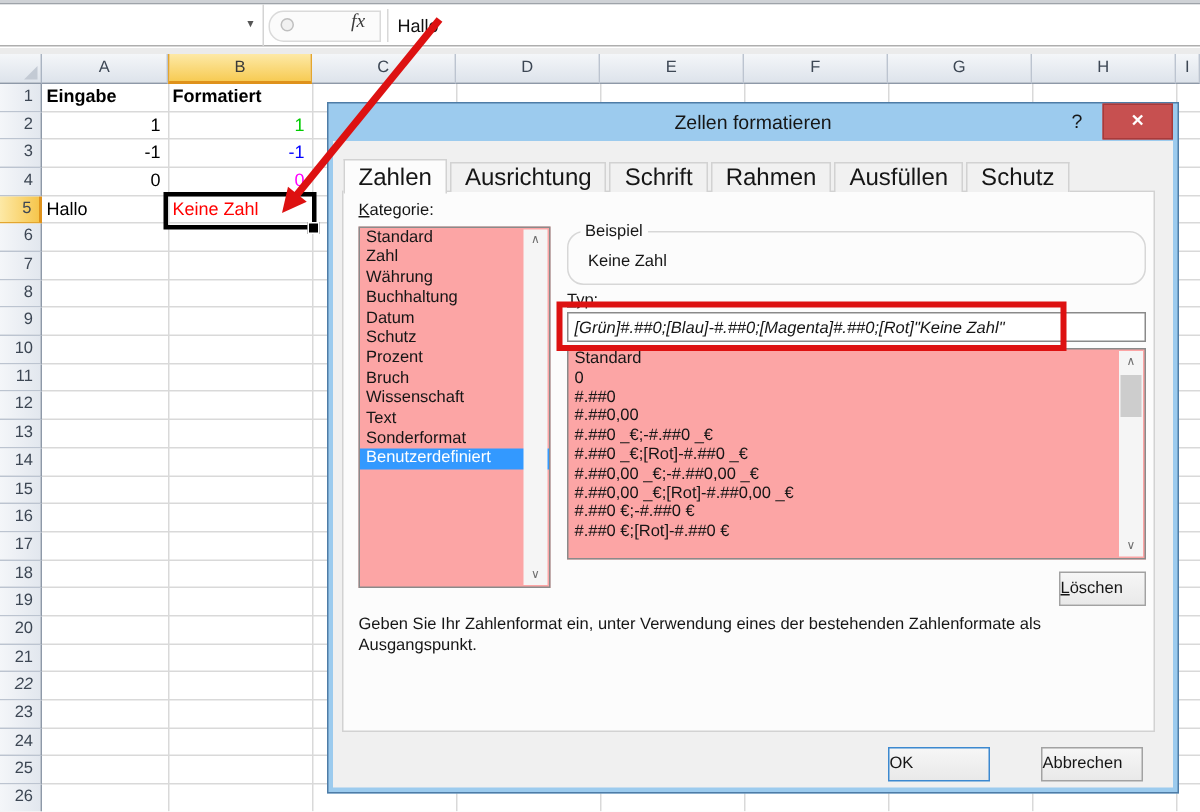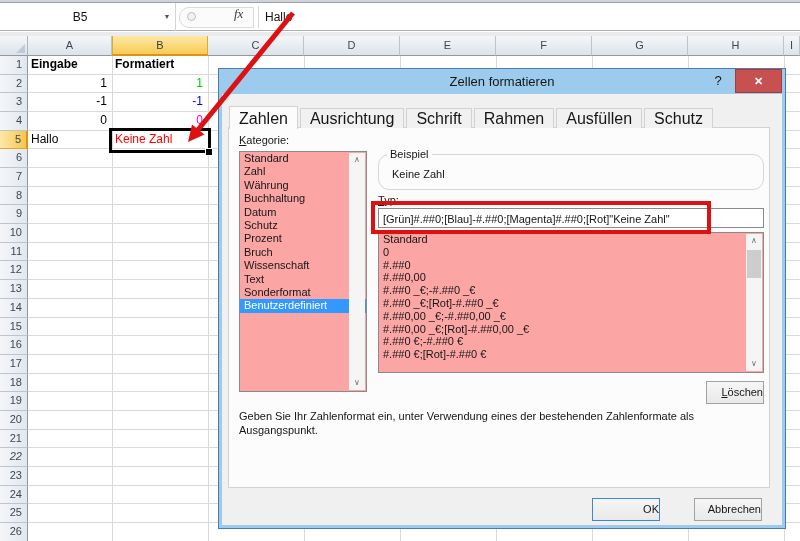--- a/index.html
+++ b/index.html
@@ -57,38 +57,37 @@
   .fmt-item{height:12.8px;line-height:12.8px;padding-left:4px;white-space:nowrap;}
   .sbar{position:absolute;top:1px;right:1px;bottom:1px;width:16px;background:#f5f5f5;box-sizing:border-box;}
   .sb-btn{position:absolute;left:0;width:16px;height:14px;text-align:center;font-size:8px;line-height:14px;color:#6f6f6f;}
   .sb-up{top:0;} .sb-down{bottom:0;}
   .sb-thumb{position:absolute;left:1px;top:16px;width:14px;height:28px;background:#cdcdcd;}
   .grpbox{border:1px solid #d7d7d7;}
   .grp-legend{position:absolute;left:8px;top:-7px;background:#fcfcfc;padding:0 3px;font-size:11px;color:#161616;}
   .typ-input{background:#fff;border:1px solid #8a8a8a;font-size:11px;line-height:20px;padding-left:4px;
              color:#161616;white-space:nowrap;overflow:hidden;}
   .btn{background:linear-gradient(#f6f6f6,#e9e9e9);border:1px solid #a2a2a2;font-size:11px;
-       text-align:right;line-height:21px;color:#161616;}
+       text-align:left;line-height:21px;color:#161616;}
   .btn.default{border:1px solid #3c89d0;}
   .desc{font-size:11px;line-height:13.5px;color:#161616;}
 
   
   .ann-box{left:371px;top:201px;width:340px;height:33px;border:4px solid #dd1111;z-index:30;}
   .ann-svg{position:absolute;left:0;top:0;z-index:31;pointer-events:none;}
   u{text-decoration:underline;}
 </style>
 </head>
 <body>
 
 <div class="screen">
 
   <div class="abs topstrip"></div>
   <div class="abs fbar"></div>
   <div class="abs namebox"></div>
-  <div class="abs nb-val">B5</div>
   <div class="abs nb-arrow">▼</div>
   <div class="abs fx-pill"></div>
   <div class="abs fdot"></div>
   <div class="abs fx"><i>fx</i></div>
   <div class="abs fdiv"></div>
   <div class="abs fvalue">Hallo</div>
   <div class="abs fgap"></div>
 
   <div class="abs corner">
       <i class="tri"></i>
@@ -219,21 +218,21 @@
           <div class="sb-btn sb-down">∨</div>
         </div>
       </div>
 
       <div class="abs grpbox" style="left:149px;top:26px;width:386px;height:36px;border-radius:11px;">
         <span class="grp-legend">Beispiel</span>
         <div class="abs lbl" style="left:13px;top:13px;">Keine Zahl</div>
       </div>
 
       <div class="abs lbl" style="left:149px;top:66px;"><u>T</u>yp:</div>
-      <div class="abs typ-input" style="left:149px;top:80px;width:386px;height:20px;">[Grün]#.##0;[Blau]-#.##0;[Magenta]#.##0;[Rot]"Keine Zahl"</div>
+      <div class="abs typ-input" style="left:149px;top:80px;width:386px;height:20px;font-style:italic;">[Grün]#.##0;[Blau]-#.##0;[Magenta]#.##0;[Rot]"Keine Zahl"</div>
 
       <div class="abs listbox" style="left:149px;top:104px;width:386px;height:141px;">
         <div id="fmtitems">
             <div class="fmt-item">Standard</div>
             <div class="fmt-item">0</div>
             <div class="fmt-item">#.##0</div>
             <div class="fmt-item">#.##0,00</div>
             <div class="fmt-item">#.##0 _€;-#.##0 _€</div>
             <div class="fmt-item">#.##0 _€;[Rot]-#.##0 _€</div>
             <div class="fmt-item">#.##0,00 _€;-#.##0,00 _€</div>

